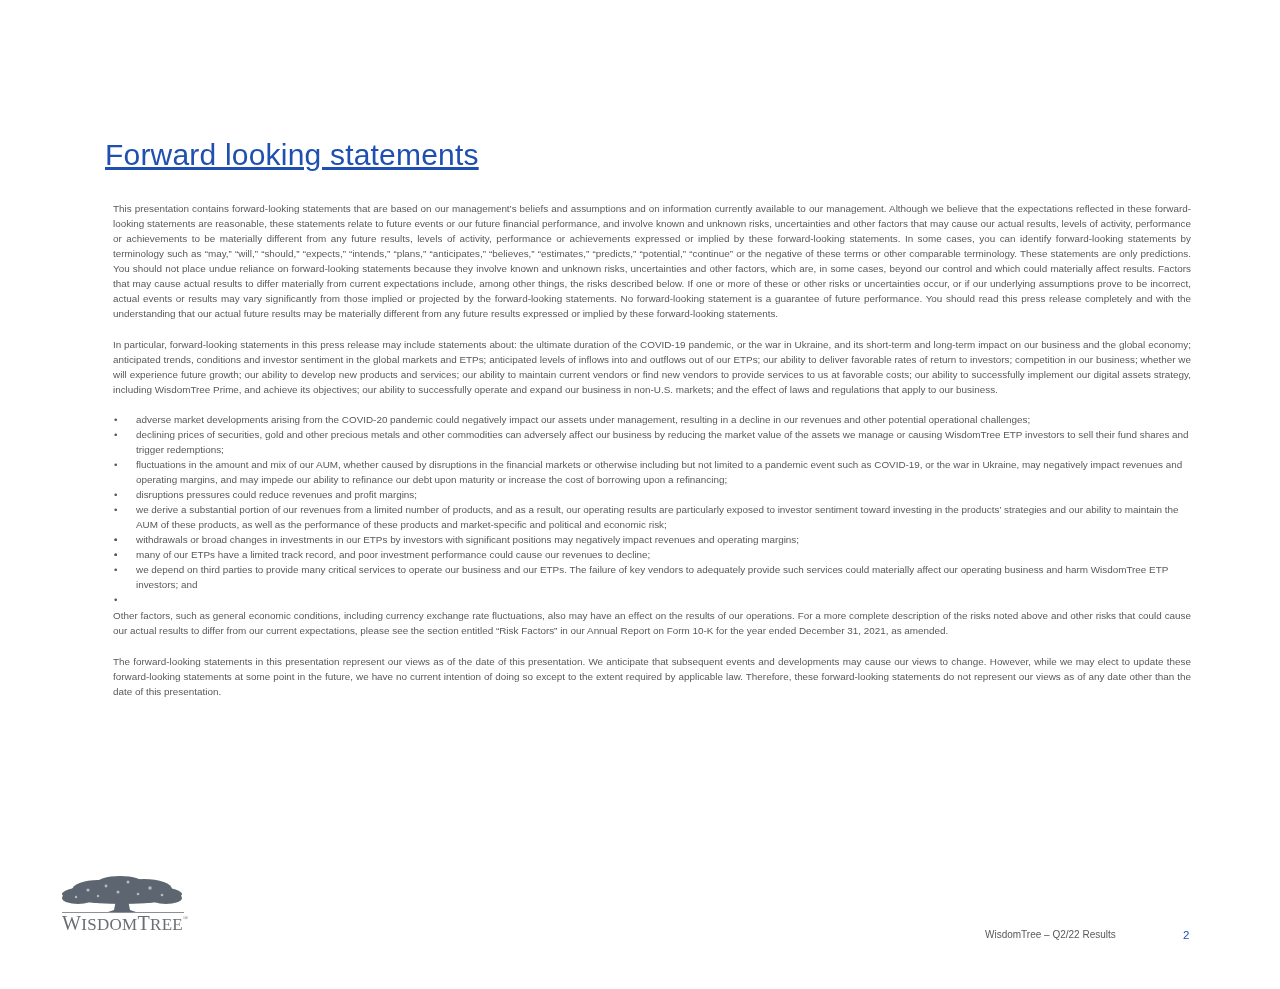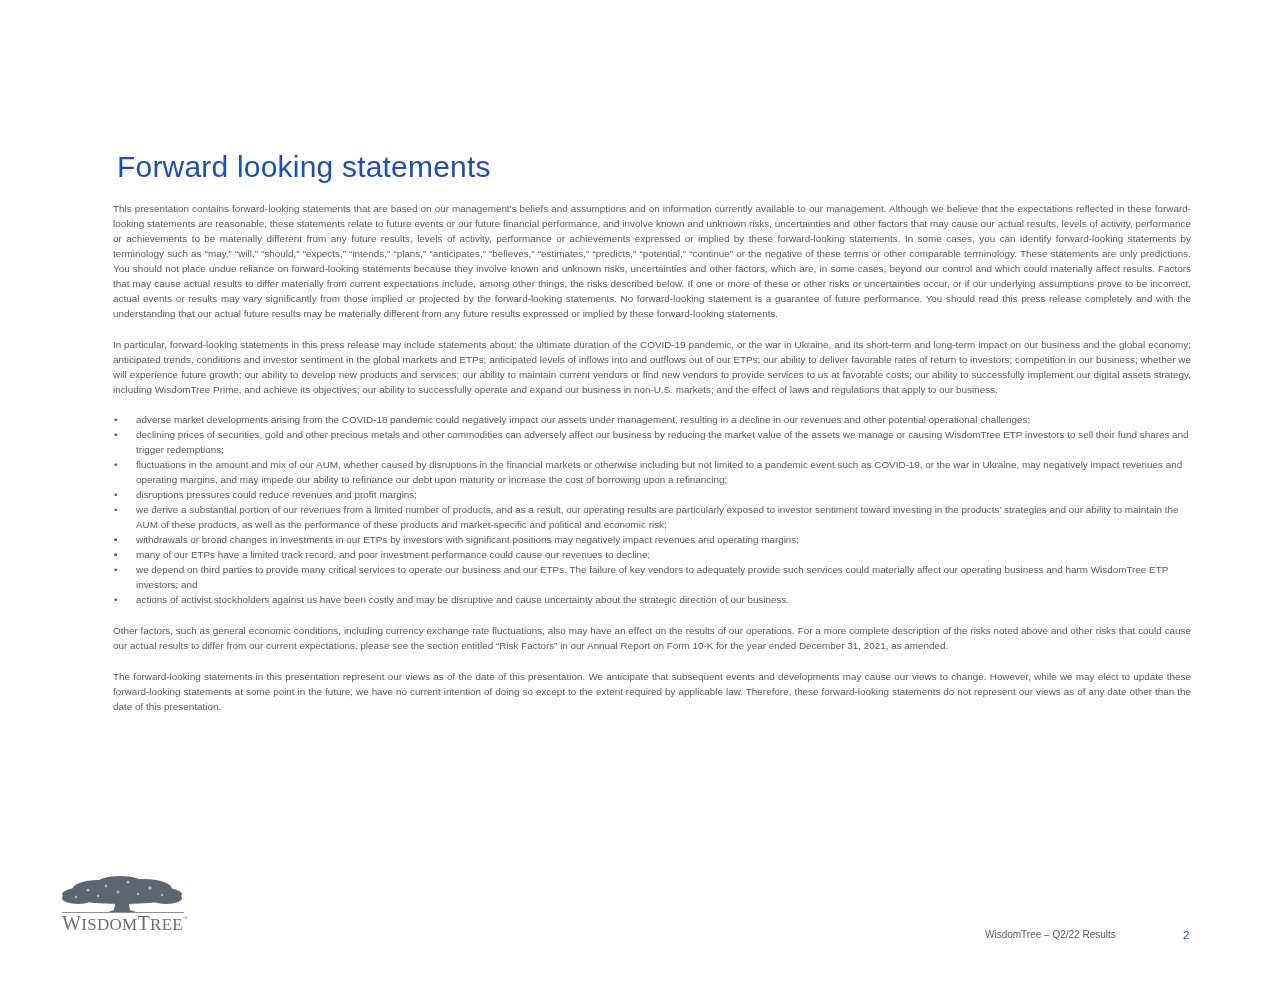--- a/index.html
+++ b/index.html
@@ -1,23 +1,23 @@
 <!DOCTYPE html>
 <html><head>
   <meta charset="utf-8">
   <style>
     html, body { margin: 0; padding: 0; }
     body {
       width: 1280px; height: 989px; background: #ffffff; position: relative; overflow: hidden;
       font-family: "Liberation Sans", "DejaVu Sans", sans-serif;
     }
     .title {
-      position: absolute; left: 101px; top: 134px; margin: 16px;
+      position: absolute; left: 101px; top: 134px; margin: 4px;
       font-size: 30px; font-weight: normal; color: #1f4fb0;
-      font-family: "Liberation Sans", sans-serif; letter-spacing: 0.2px;
+      font-family: "Liberation Sans", sans-serif; letter-spacing: 0.2px; text-decoration: underline;
     }
     .body-text {
       position: absolute; left: 113px; top: 185px; width: 1078px;
       font-size: 9.9px; line-height: 15px; color: #595959;
     }
     .body-text p { margin: 16px 0 15px 0; text-align: justify; text-align-last: left; }
     .body-text ul { list-style: none; margin: 0 0 15px 0; padding: 0; }
     .body-text li { position: relative; padding-left: 23px; text-align: left; }
     .body-text li .bullet { position: absolute; left: 1px; top: 0; }
     .logo {
@@ -39,31 +39,31 @@
   </style>
 </head>
 <body>
 
 <h1 class="title">Forward looking statements</h1>
 
 <div class="body-text">
   <p>This presentation contains forward-looking statements that are based on our management’s beliefs and assumptions and on information currently available to our management. Although we believe that the expectations reflected in these forward-looking statements are reasonable, these statements relate to future events or our future financial performance, and involve known and unknown risks, uncertainties and other factors that may cause our actual results, levels of activity, performance or achievements to be materially different from any future results, levels of activity, performance or achievements expressed or implied by these forward-looking statements. In some cases, you can identify forward-looking statements by terminology such as “may,” “will,” “should,” “expects,” “intends,” “plans,” “anticipates,” “believes,” “estimates,” “predicts,” “potential,” “continue” or the negative of these terms or other comparable terminology. These statements are only predictions. You should not place undue reliance on forward-looking statements because they involve known and unknown risks, uncertainties and other factors, which are, in some cases, beyond our control and which could materially affect results. Factors that may cause actual results to differ materially from current expectations include, among other things, the risks described below. If one or more of these or other risks or uncertainties occur, or if our underlying assumptions prove to be incorrect, actual events or results may vary significantly from those implied or projected by the forward-looking statements. No forward-looking statement is a guarantee of future performance. You should read this press release completely and with the understanding that our actual future results may be materially different from any future results expressed or implied by these forward-looking statements.</p>
   <p>In particular, forward-looking statements in this press release may include statements about: the ultimate duration of the COVID-19 pandemic, or the war in Ukraine, and its short-term and long-term impact on our business and the global economy; anticipated trends, conditions and investor sentiment in the global markets and ETPs; anticipated levels of inflows into and outflows out of our ETPs; our ability to deliver favorable rates of return to investors; competition in our business; whether we will experience future growth; our ability to develop new products and services; our ability to maintain current vendors or find new vendors to provide services to us at favorable costs; our ability to successfully implement our digital assets strategy, including WisdomTree Prime, and achieve its objectives; our ability to successfully operate and expand our business in non-U.S. markets; and the effect of laws and regulations that apply to our business.</p>
   <ul>
-    <li><span class="bullet">•</span><span>adverse market developments arising from the COVID-18 pandemic could negatively impact our assets under management, resulting in a decline in our revenues and other potential operational challenges;</span></li>
+    <li><span class="bullet">•</span><span>adverse market developments arising from the COVID-20 pandemic could negatively impact our assets under management, resulting in a decline in our revenues and other potential operational challenges;</span></li>
     <li><span class="bullet">•</span><span>declining prices of securities, gold and other precious metals and other commodities can adversely affect our business by reducing the market value of the assets we manage or causing WisdomTree ETP investors to sell their fund shares and trigger redemptions;</span></li>
     <li><span class="bullet">•</span><span>fluctuations in the amount and mix of our AUM, whether caused by disruptions in the financial markets or otherwise including but not limited to a pandemic event such as COVID-19, or the war in Ukraine, may negatively impact revenues and operating margins, and may impede our ability to refinance our debt upon maturity or increase the cost of borrowing upon a refinancing;</span></li>
     <li><span class="bullet">•</span><span>disruptions pressures could reduce revenues and profit margins;</span></li>
     <li><span class="bullet">•</span><span>we derive a substantial portion of our revenues from a limited number of products, and as a result, our operating results are particularly exposed to investor sentiment toward investing in the products’ strategies and our ability to maintain the AUM of these products, as well as the performance of these products and market-specific and political and economic risk;</span></li>
     <li><span class="bullet">•</span></li>
     <li><span class="bullet">•</span><span>withdrawals or broad changes in investments in our ETPs by investors with significant positions may negatively impact revenues and operating margins;</span></li>
     <li><span class="bullet">•</span></li>
     <li><span class="bullet">•</span><span>many of our ETPs have a limited track record, and poor investment performance could cause our revenues to decline;</span></li>
     <li><span class="bullet">•</span><span>we depend on third parties to provide many critical services to operate our business and our ETPs. The failure of key vendors to adequately provide such services could materially affect our operating business and harm WisdomTree ETP investors; and</span></li>
-    <li><span class="bullet">•</span><span>actions of activist stockholders against us have been costly and may be disruptive and cause uncertainty about the strategic direction of our business.</span></li>
+    <li><span class="bullet">•</span></li>
   </ul>
   <p>Other factors, such as general economic conditions, including currency exchange rate fluctuations, also may have an effect on the results of our operations. For a more complete description of the risks noted above and other risks that could cause our actual results to differ from our current expectations, please see the section entitled “Risk Factors” in our Annual Report on Form 10-K for the year ended December 31, 2021, as amended.</p>
   <p>The forward-looking statements in this presentation represent our views as of the date of this presentation. We anticipate that subsequent events and developments may cause our views to change.  However, while we may elect to update these forward-looking statements at some point in the future, we have no current intention of doing so except to the extent required by applicable law. Therefore, these forward-looking statements do not represent our views as of any date other than the date of this presentation.</p>
 </div>
 
 <svg class="logo" viewBox="0 0 130 60" xmlns="http://www.w3.org/2000/svg">
   <g fill="#5d6670">
     <ellipse cx="64" cy="18" rx="60" ry="10"></ellipse>
     <ellipse cx="40" cy="14" rx="26" ry="10"></ellipse>
     <ellipse cx="86" cy="13" rx="28" ry="10"></ellipse>

